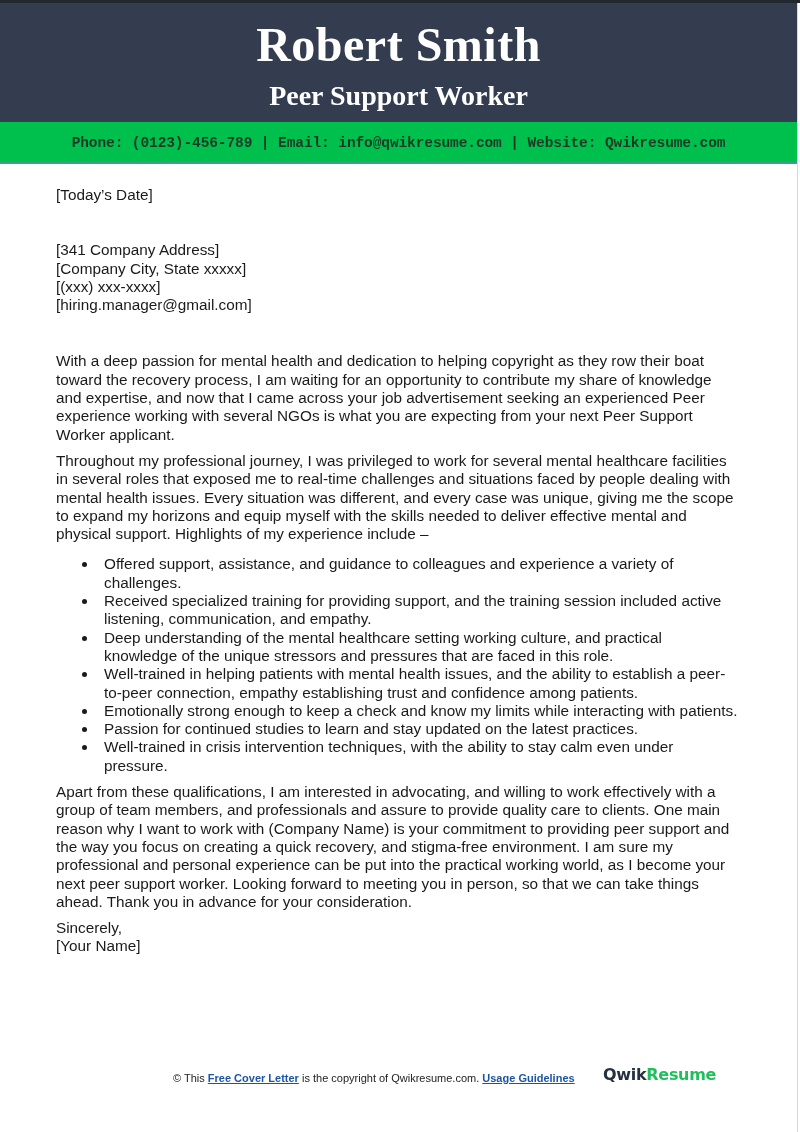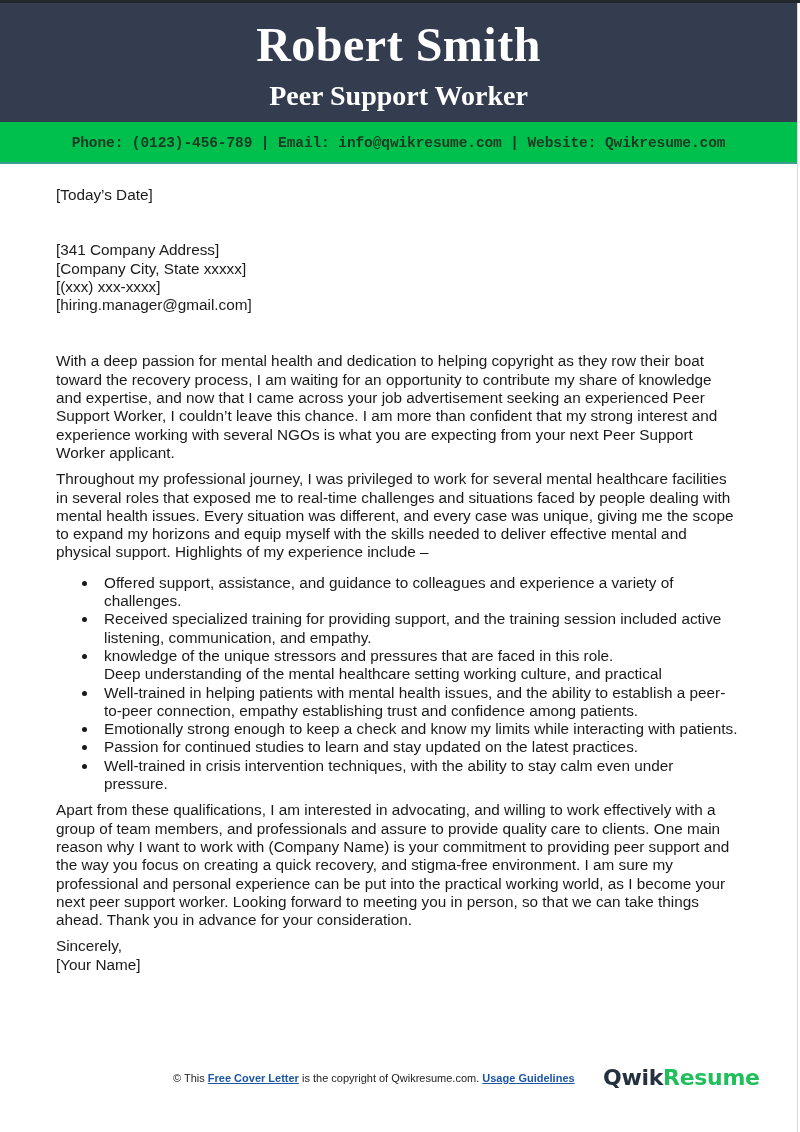--- a/index.html
+++ b/index.html
@@ -15,21 +15,21 @@
     .line { display: block; white-space: nowrap; }
     .gap-date { height: 37px; }
     .gap-addr { height: 38px; }
     .para { margin: 0 0 8px 0; }
     .bullets { margin: 12px 0 8px 0; padding: 0; list-style: none; }
     .bullets li { position: relative; padding-left: 48px; }
     .bullets li .dot { position: absolute; left: 26px; top: 7px; width: 5px; height: 5px; border-radius: 50%; background: #1a1a1a; }
     .footer { position: absolute; left: 0; top: 1068px; width: 797px; height: 24px; }
     .copyright { position: absolute; left: 173px; top: 4px; font-size: 11px; color: #222; white-space: nowrap; }
     .copyright a { color: #1b55a6; text-decoration: underline; font-weight: bold; }
-    .logo { position: absolute; left: 603px; top: -3px; font-family: "DejaVu Sans", sans-serif; font-size: 22px; font-weight: bold; letter-spacing: -0.3px; white-space: nowrap; }
+    .logo { position: absolute; left: 603px; top: -3px; font-family: "DejaVu Sans", sans-serif; font-size: 16px; font-weight: bold; letter-spacing: -0.3px; white-space: nowrap; }
     .logo .q { color: #263140; }
     .logo .r { color: #1fbf5c; }
   </style>
 </head>
 <body>
 
 <div class="page">
   <div class="topline"></div>
 
   <div class="header">
@@ -51,21 +51,20 @@
       <span class="line">[(xxx) xxx-xxxx]</span>
       <span class="line">[hiring.manager@gmail.com]</span>
     </div>
     <div class="gap-addr"></div>
 
 
     <p class="para">
       <span class="line">With a deep passion for mental health and dedication to helping copyright as they row their boat</span>
       <span class="line">toward the recovery process, I am waiting for an opportunity to contribute my share of knowledge</span>
       <span class="line">and expertise, and now that I came across your job advertisement seeking an experienced Peer</span>
-      <span class="line">Support Worker, I couldn’t leave this chance. I am more than confident that my strong interest and</span>
       <span class="line">experience working with several NGOs is what you are expecting from your next Peer Support</span>
       <span class="line">Worker applicant.</span>
     </p>
 
     <p class="para">
       <span class="line">Throughout my professional journey, I was privileged to work for several mental healthcare facilities</span>
       <span class="line">in several roles that exposed me to real-time challenges and situations faced by people dealing with</span>
       <span class="line">mental health issues. Every situation was different, and every case was unique, giving me the scope</span>
       <span class="line">to expand my horizons and equip myself with the skills needed to deliver effective mental and</span>
       <span class="line">physical support. Highlights of my experience include –</span>
@@ -77,22 +76,22 @@
         <span class="line">Offered support, assistance, and guidance to colleagues and experience a variety of</span>
         <span class="line">challenges.</span>
       </li>
       <li>
         <span class="dot"></span>
         <span class="line">Received specialized training for providing support, and the training session included active</span>
         <span class="line">listening, communication, and empathy.</span>
       </li>
       <li>
         <span class="dot"></span>
+        <span class="line">Deep understanding of the mental healthcare setting working culture, and practical</span>
         <span class="line">knowledge of the unique stressors and pressures that are faced in this role.</span>
-        <span class="line">Deep understanding of the mental healthcare setting working culture, and practical</span>
       </li>
       <li>
         <span class="dot"></span>
         <span class="line">Well-trained in helping patients with mental health issues, and the ability to establish a peer-</span>
         <span class="line">to-peer connection, empathy establishing trust and confidence among patients.</span>
       </li>
       <li>
         <span class="dot"></span>
         <span class="line">Emotionally strong enough to keep a check and know my limits while interacting with patients.</span>
       </li>

